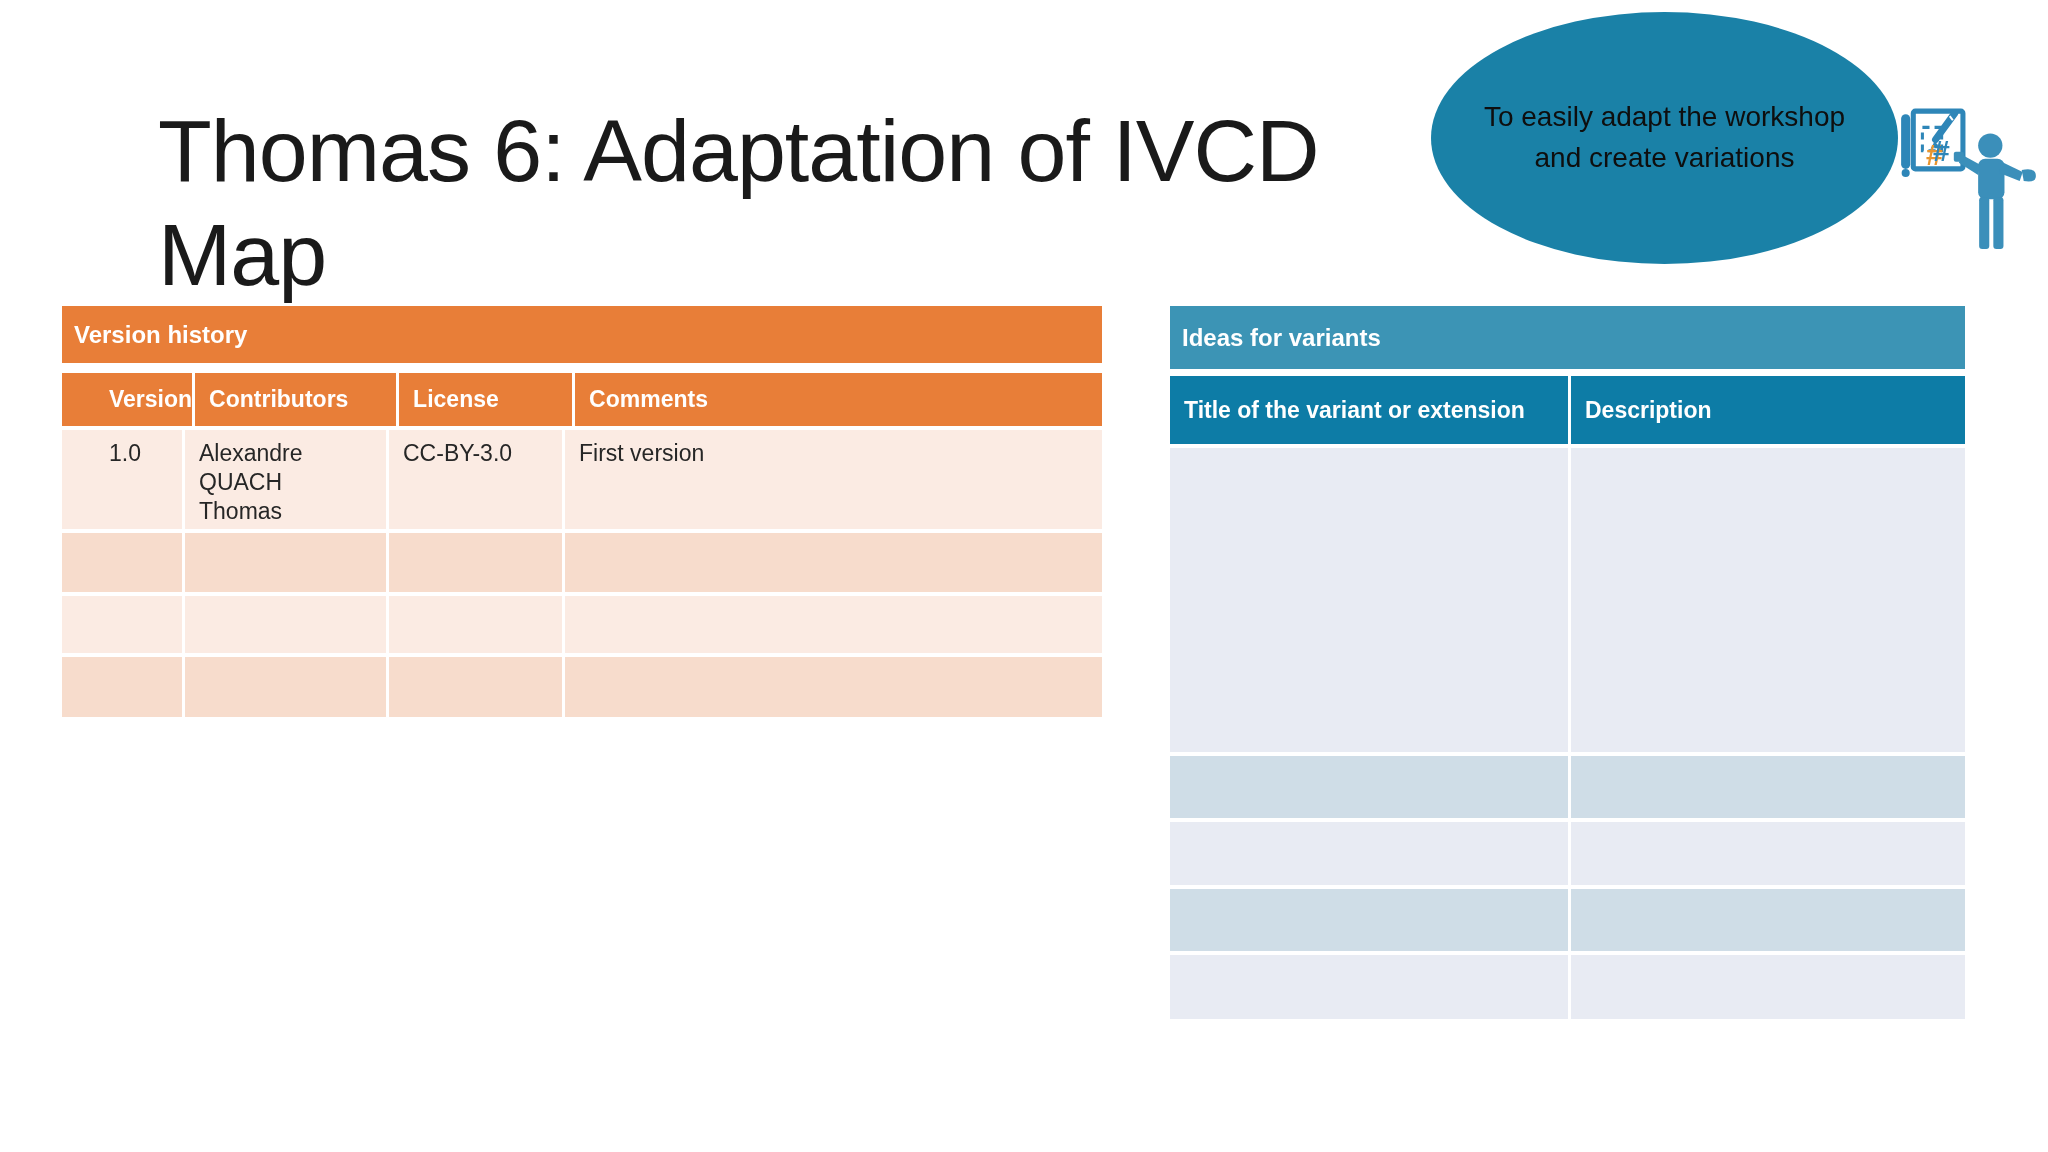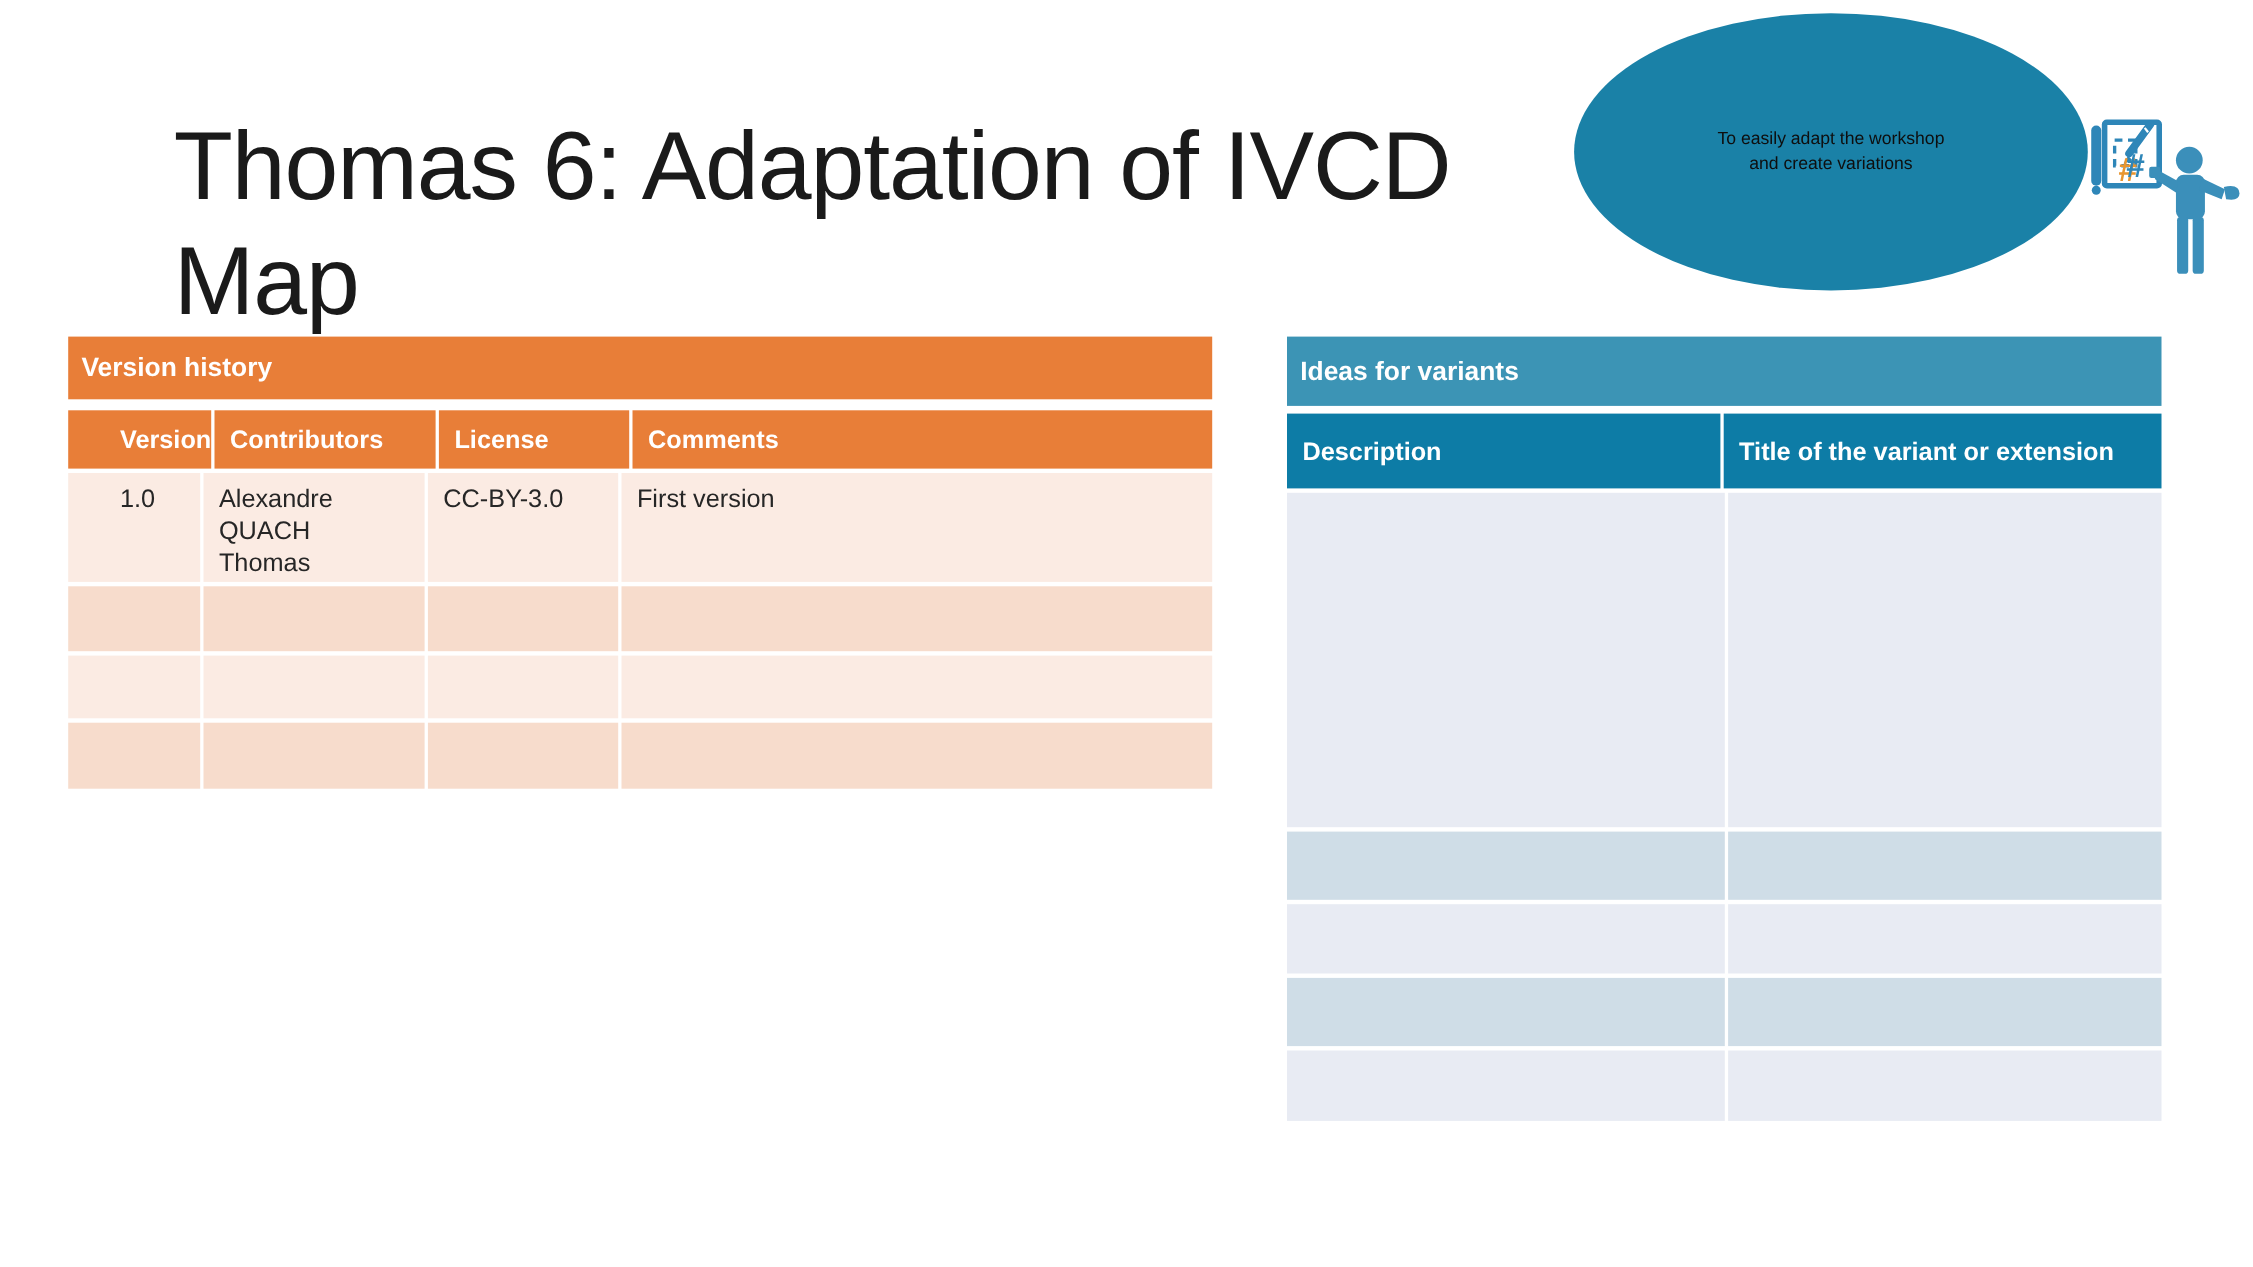--- a/index.html
+++ b/index.html
@@ -19,21 +19,21 @@
     color:#1a1a1a;letter-spacing:-1px;
   }
 
   
   .callout{
     position:absolute;left:1431px;top:12px;width:467px;height:252px;
     background:#1A81A7;border-radius:50%;
     display:flex;flex-direction:column;align-items:center;justify-content:center;
     text-align:center;
   }
-  .callout .line{font-size:16px;line-height:1.45;color:#0e0e0e;}
+  .callout .line{font-size:28px;line-height:1.45;color:#0e0e0e;}
 
   
   .presenter{position:absolute;left:1896px;top:100px;width:144px;height:152px;}
 
   
   .tbl{position:absolute;top:306px;}
   .band{
     display:flex;align-items:center;
     color:#ffffff;font-weight:bold;font-size:24px;
     padding-left:12px;box-sizing:border-box;
@@ -156,22 +156,22 @@
       <div class="cell vc1"></div>
       <div class="cell vc2"></div>
       <div class="cell vc3"></div>
       <div class="cell vc4"></div>
     </div>
   </div>
 
   <div class="tbl" id="variants-table">
     <div class="band">Ideas for variants</div>
     <div class="trow head">
+      <div class="hcell ic1">Title of the variant or extension</div>
       <div class="hcell ic2">Description</div>
-      <div class="hcell ic1">Title of the variant or extension</div>
     </div>
     <div class="trow r1 light">
       <div class="cell ic1"></div>
       <div class="cell ic2"></div>
     </div>
     <div class="trow r2 dark">
       <div class="cell ic1"></div>
       <div class="cell ic2"></div>
     </div>
     <div class="trow r3 light">

